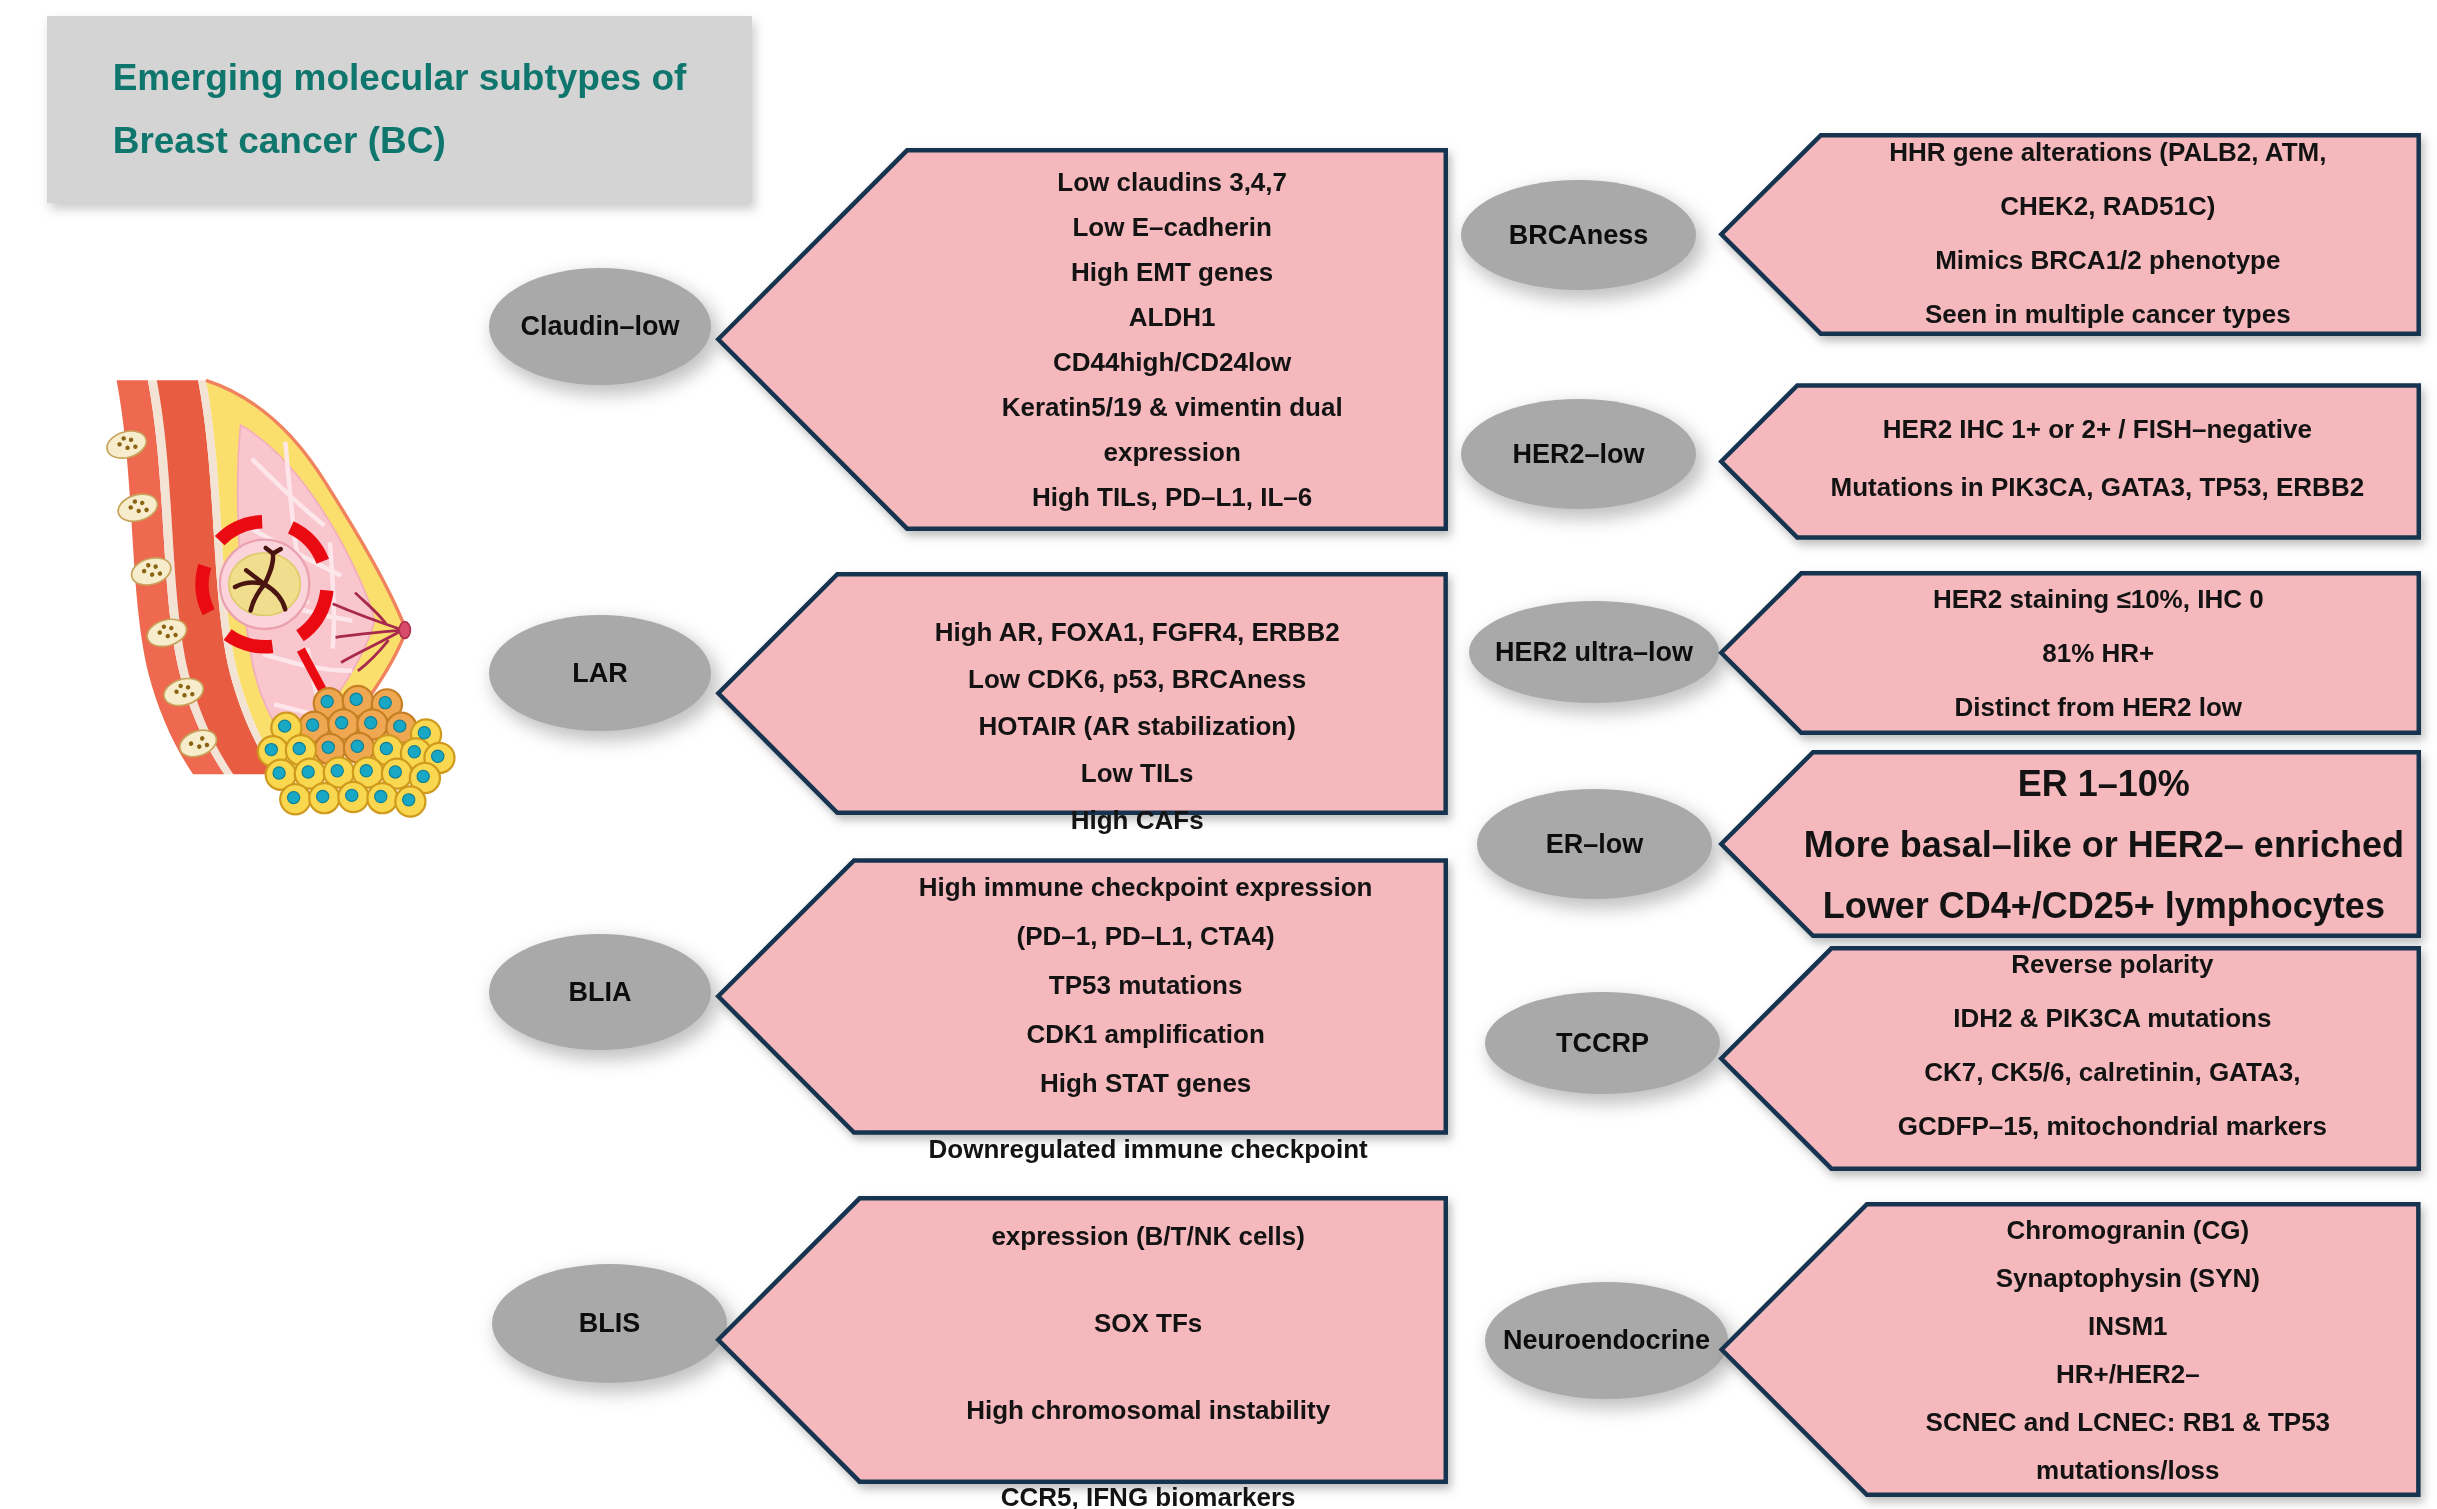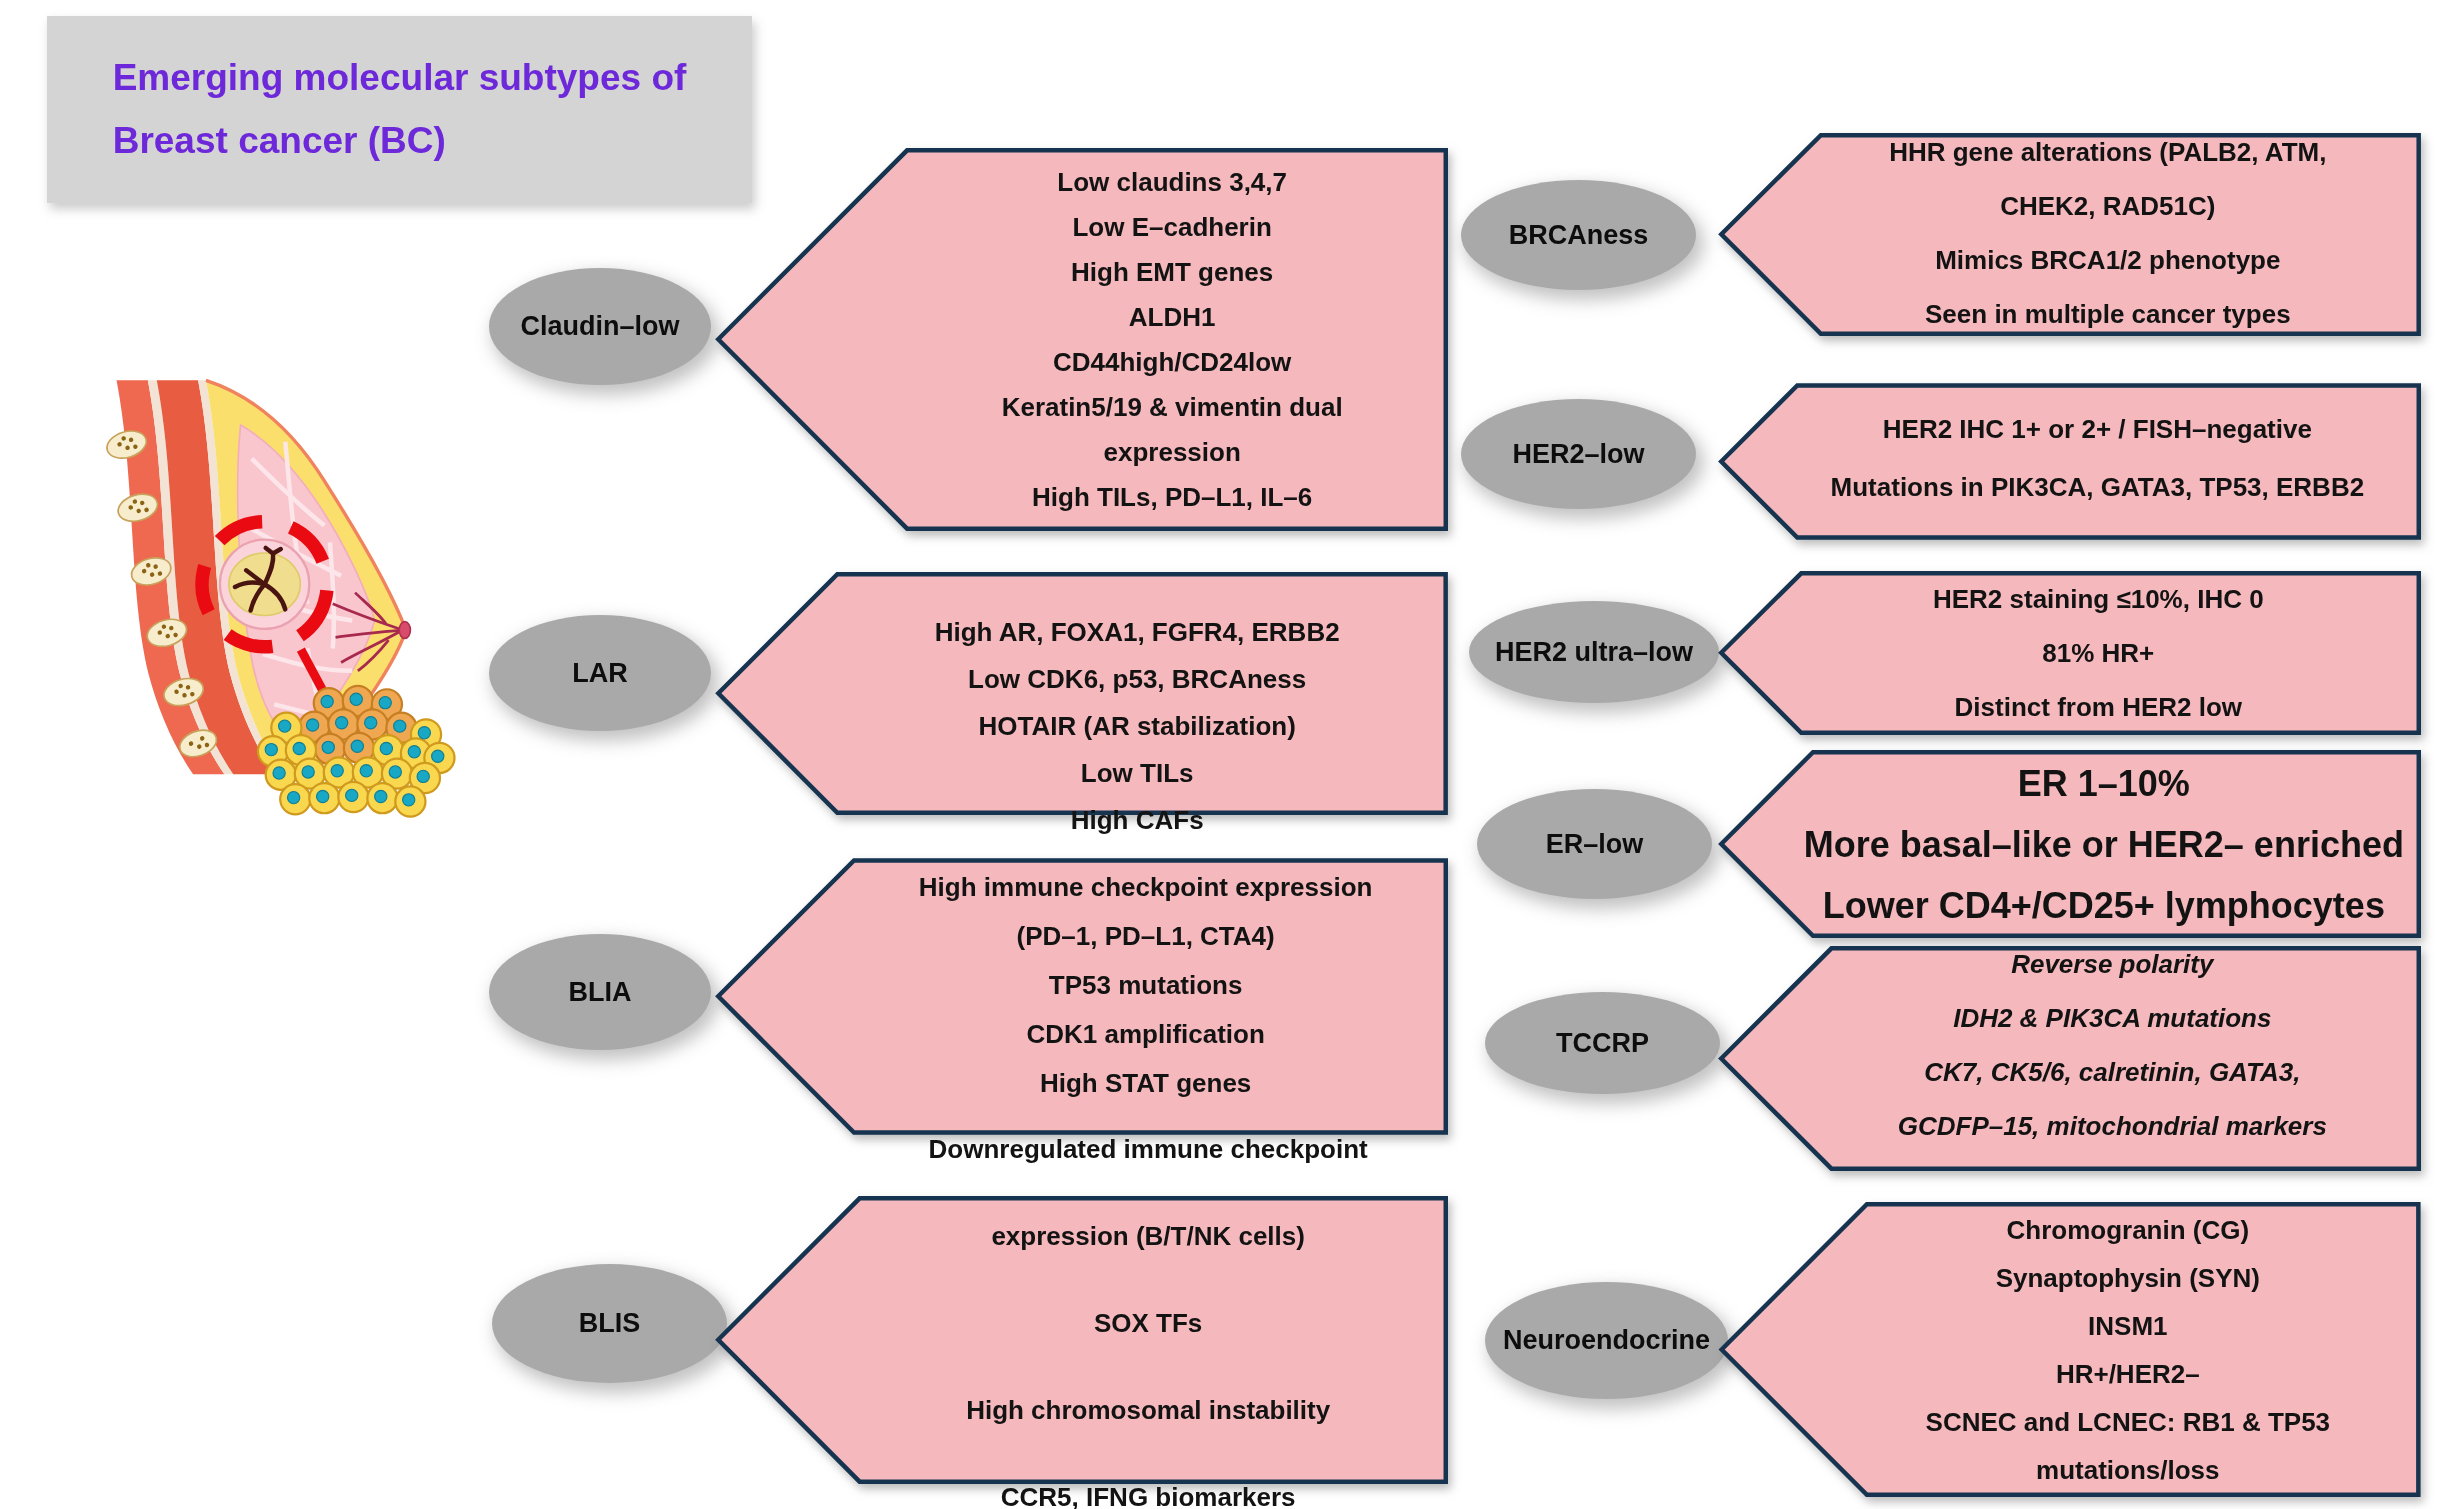--- a/index.html
+++ b/index.html
@@ -2,21 +2,21 @@
 <html style="font-size:9px"><head>
 <meta charset="utf-8">
 <style>
   html,body{margin:0;padding:0;background:#ffffff;}
   .canvas{position:relative;width:2438px;height:1510px;background:#ffffff;overflow:hidden;
           font-family:"Liberation Sans","DejaVu Sans",sans-serif;color:#121212;}
   .abs{position:absolute;}
   
   .title-box{background:#d4d4d4;display:flex;flex-direction:column;justify-content:center;align-items:center;
              box-shadow:3.4px 5.6px 10px rgba(140,140,140,.45);}
-  .title-line{font-size:37px;font-weight:700;line-height:63px;color:#6d28d9;white-space:nowrap;}
+  .title-line{font-size:37px;font-weight:700;line-height:63px;color:#0f766e;white-space:nowrap;}
   
   .ellipse{background:#a9a9a9;border-radius:50%;display:flex;align-items:center;justify-content:center;
            box-shadow:5.6px 7.8px 17px 2.2px rgba(120,120,120,.45);}
   .ellipse span{font-size:27px;font-weight:700;color:#0d0d0d;white-space:nowrap;}
   
   .pbox{position:absolute;}
   .pbox svg{position:absolute;left:0;top:0;overflow:visible;filter:drop-shadow(3.9px 5px 5px rgba(120,120,120,.5));}
   .ptext{position:absolute;top:0;bottom:0;display:flex;flex-direction:column;align-items:center;justify-content:center;}
   .bline{font-weight:700;color:#131313;white-space:nowrap;text-align:center;}
   .lh80 .bline{font-size:26px;line-height:45px;}
@@ -344,21 +344,21 @@
       </div>
   </div>
 
   <div class="abs ellipse" style="left:1485px;top:992px;width:235px;height:102px;">
     <span>TCCRP</span>
   </div>
   <div class="pbox lh96" style="left:1719px;top:946px;width:702px;height:225px;">
     <svg width="702" height="225" viewBox="0 0 1255 402">
       <polygon points="4,201 201,4 1251,4 1251,398 201,398" fill="#f5b9bd" stroke="#16344f" stroke-width="8"></polygon>
     </svg>
-    <div class="ptext" style="left:98px;right:13.4px;padding-bottom:28px;font-style:italic;">
+    <div class="ptext" style="left:98px;right:13.4px;padding-bottom:28px;">
         <div class="bline">Reverse polarity</div>
         <div class="bline">IDH2 &amp; PIK3CA mutations</div>
         <div class="bline">CK7, CK5/6, calretinin, GATA3,</div>
         <div class="bline">GCDFP–15, mitochondrial markers</div>
       </div>
   </div>
 
   <div class="abs ellipse" style="left:1485px;top:1282px;width:243px;height:117px;text-align:right;">
     <span>Neuroendocrine</span>
   </div>

